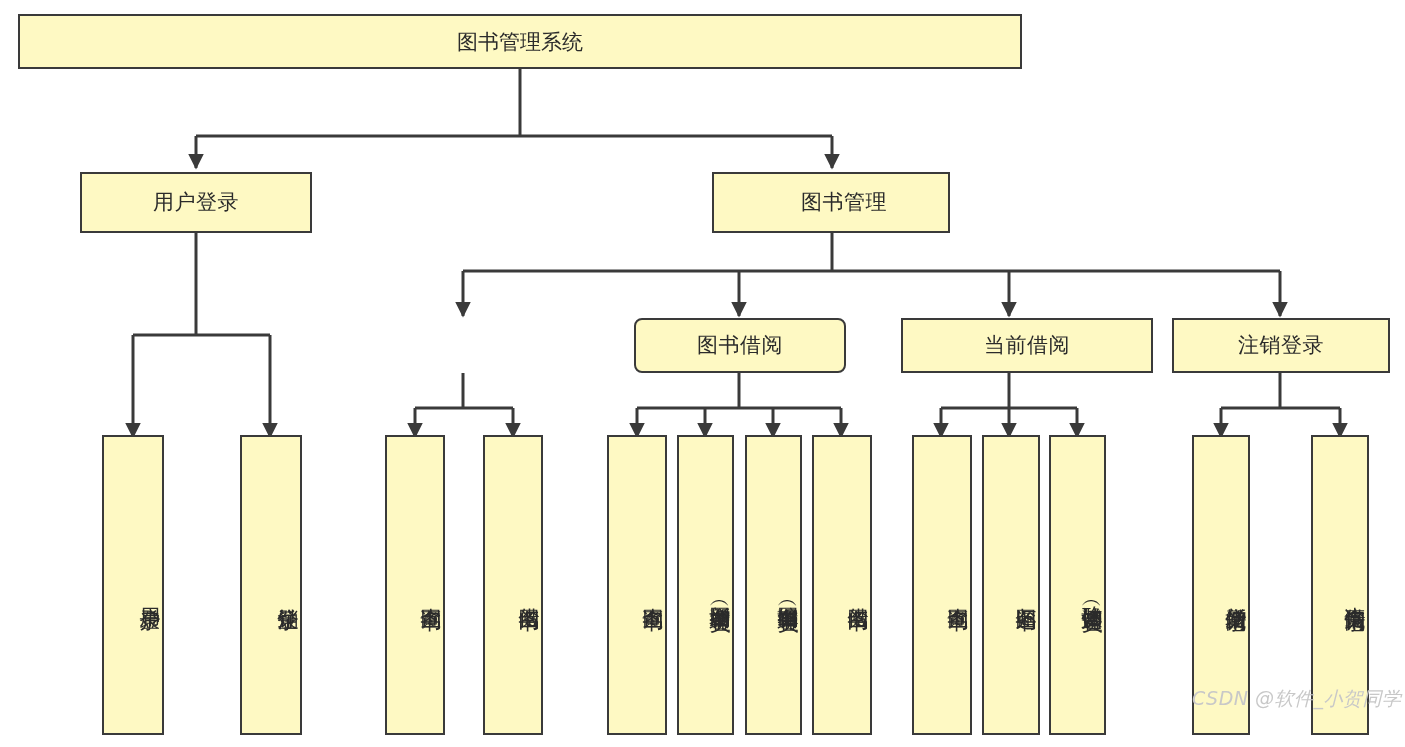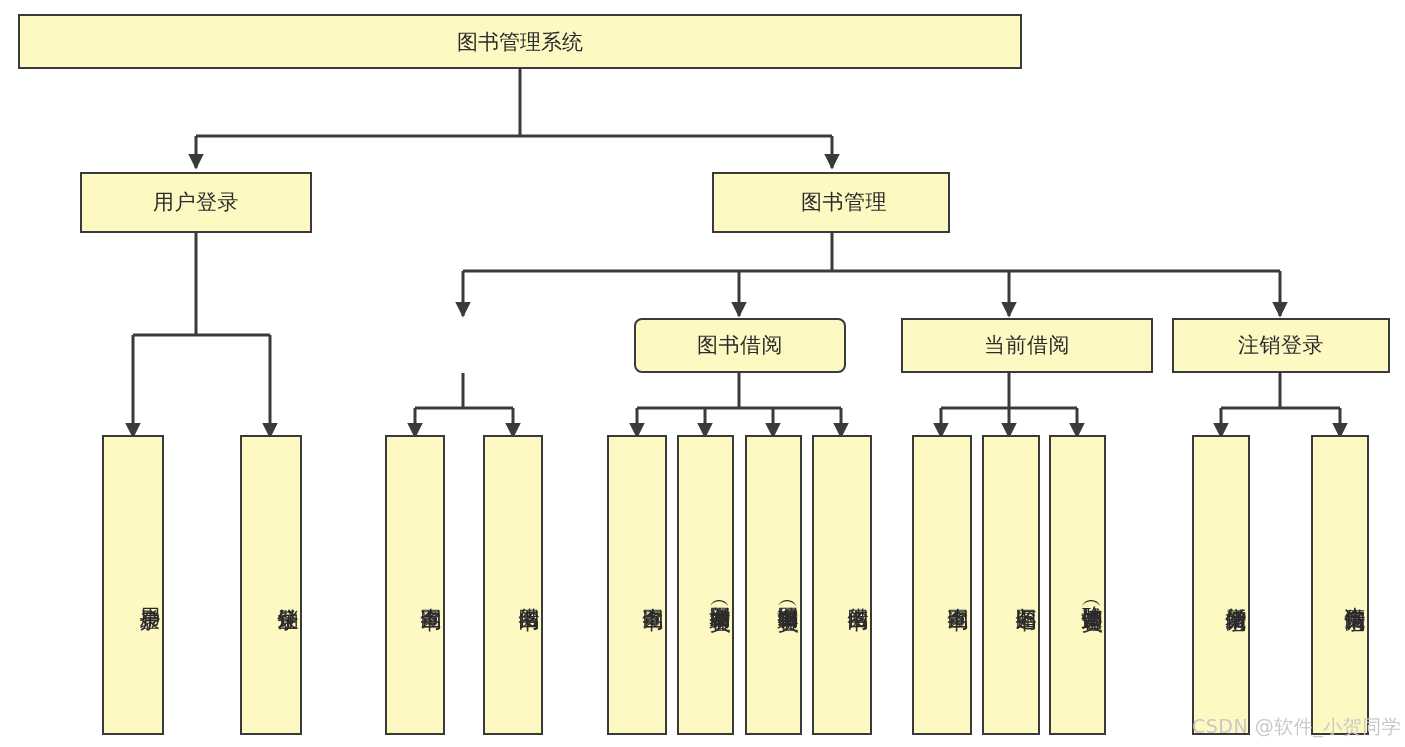--- a/index.html
+++ b/index.html
@@ -182,15 +182,15 @@
     <span class="vtext">确认归还（管理员）</span>
   </div>
 
   <div class="node leaf" style="left:1192px; top:435px; width:58px; height:300px;">
     <span class="vtext">新增借阅记录</span>
   </div>
   <div class="node leaf" style="left:1311px; top:435px; width:58px; height:300px;">
     <span class="vtext">查询借阅记录</span>
   </div>
 
-  <div class="watermark" style="left:1192px; top:714px;">CSDN @软件_小贺同学</div>
+  <div class="watermark" style="left:1192px; top:686px;font-style:italic;">CSDN @软件_小贺同学</div>
 
 </div>
 
 </body></html>

